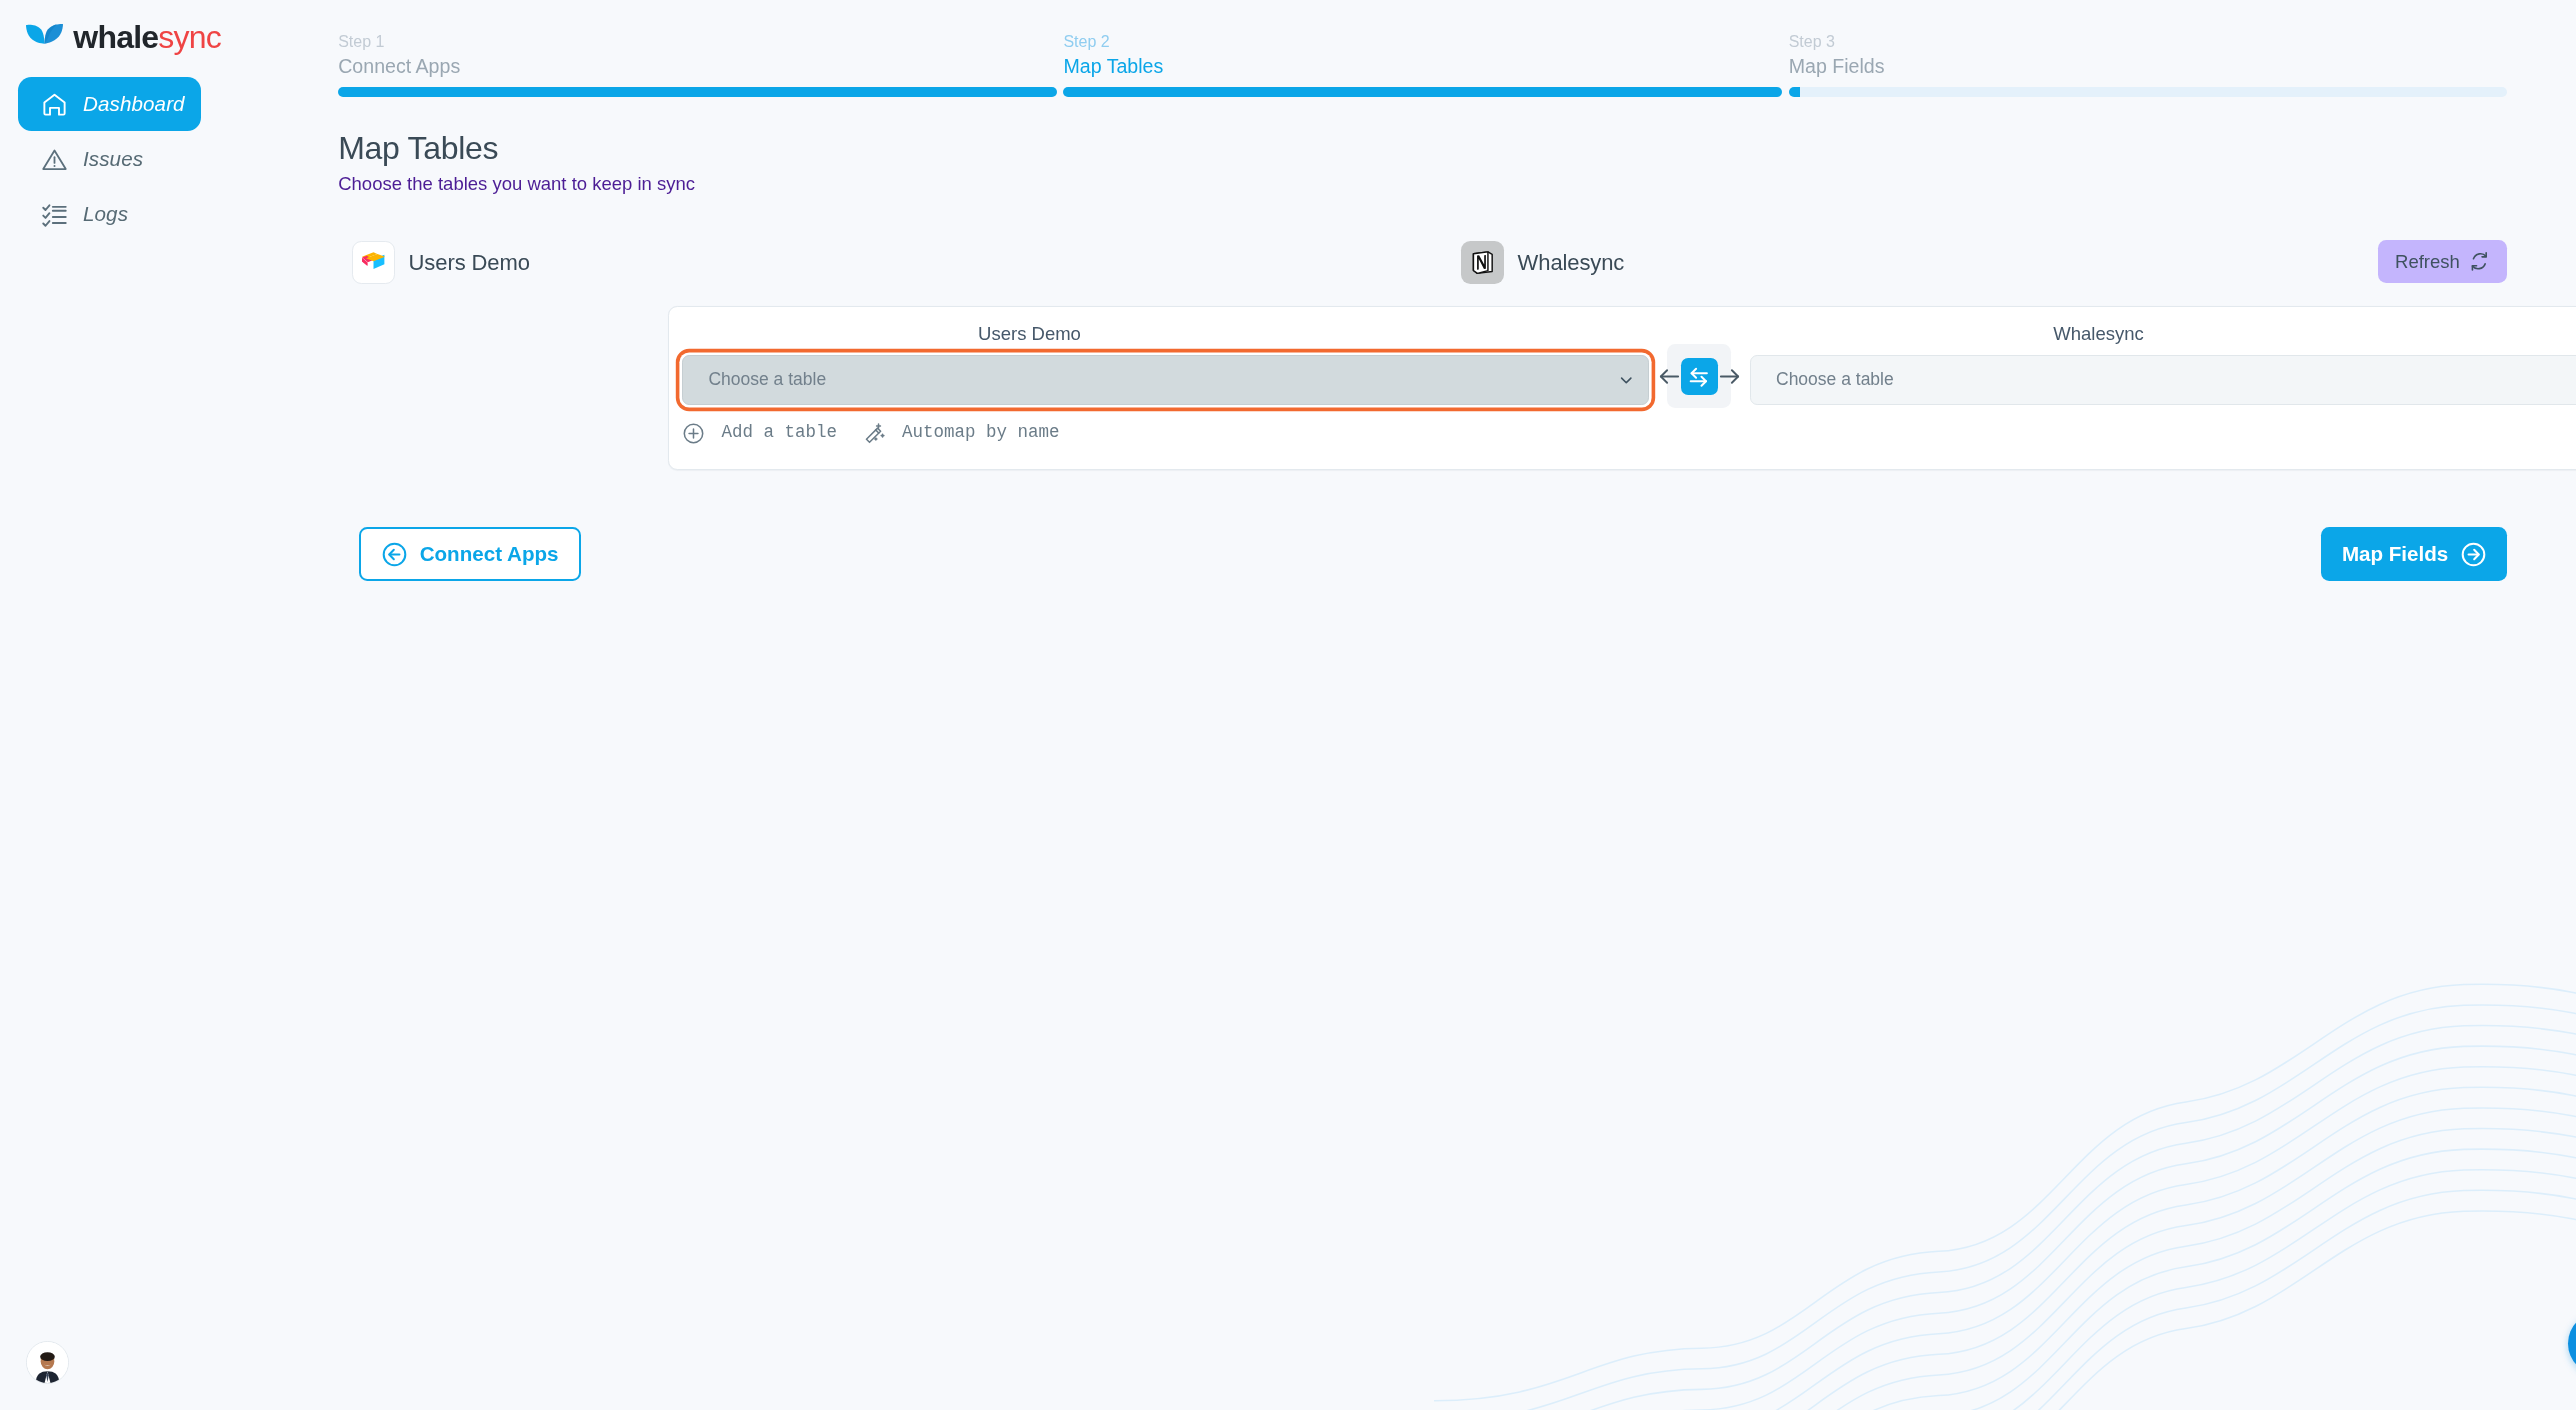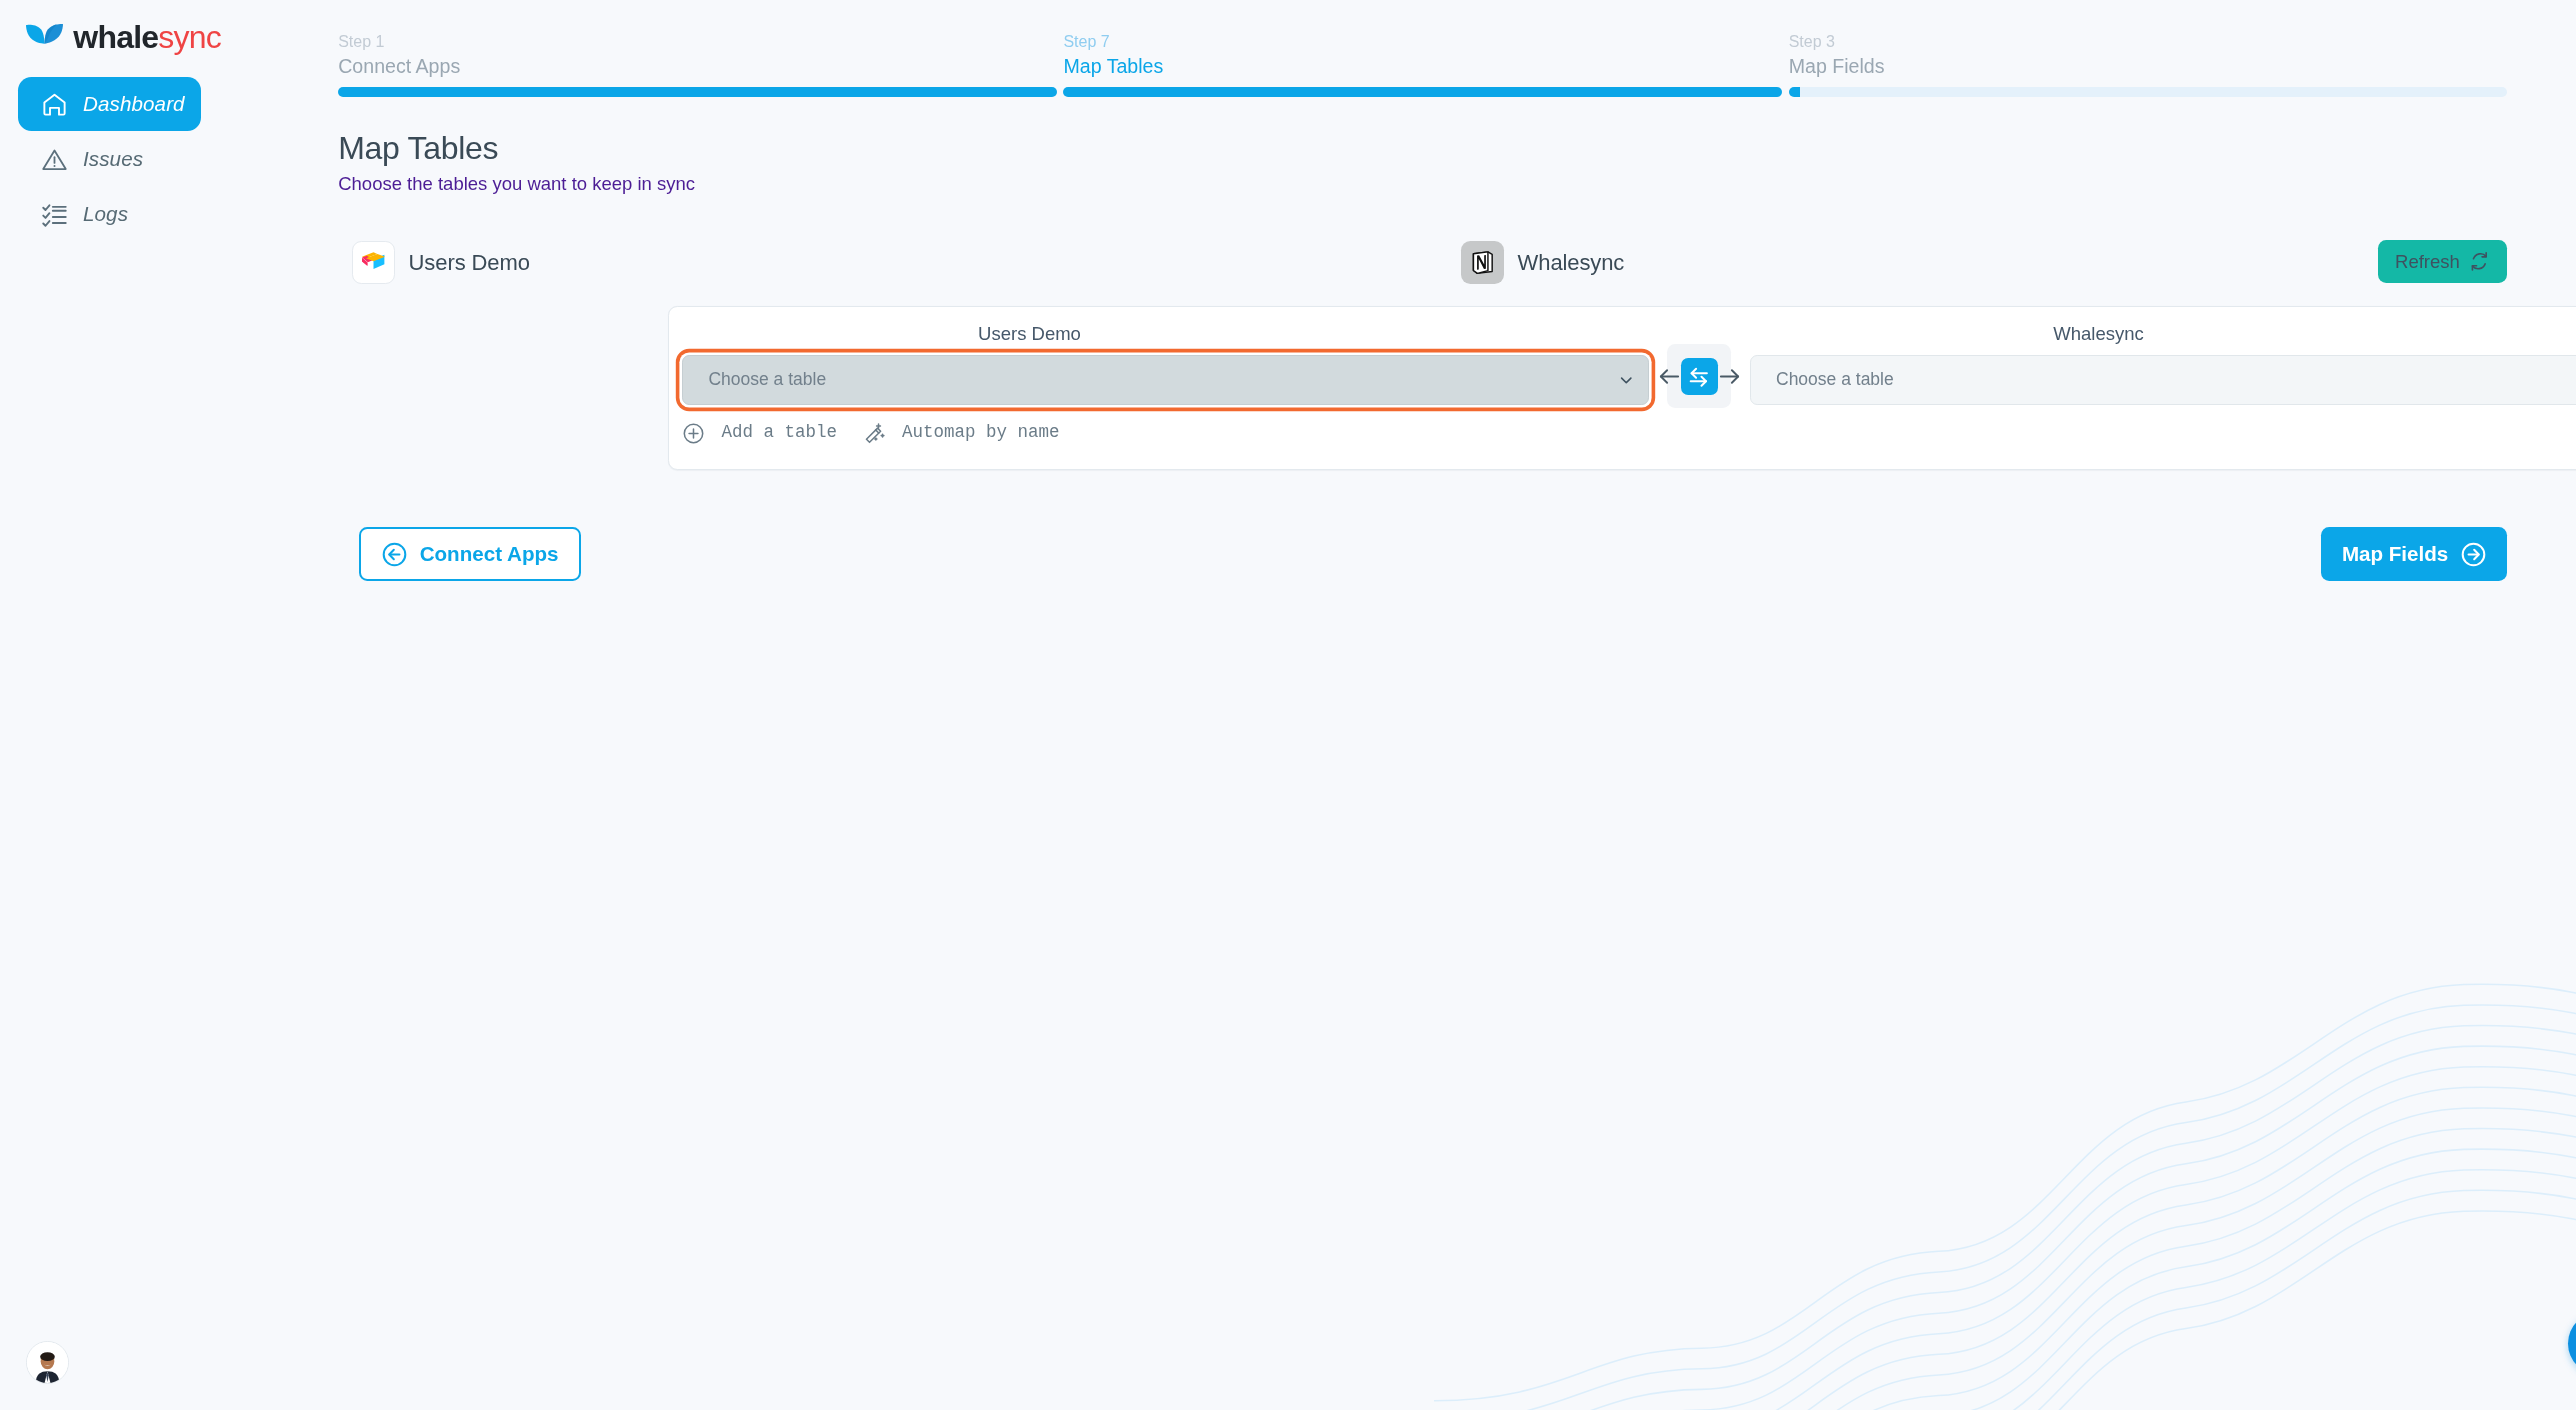--- a/index.html
+++ b/index.html
@@ -196,21 +196,21 @@
 
   #refresh-button {
     position: absolute;
     right: 0;
     top: 6.2px;
     height: 43px;
     padding: 0 17.5px;
     display: flex;
     align-items: center;
     gap: 9.3px;
-    background: #14b8a6;
+    background: #c4b5fd;
     border: none;
     border-radius: 8.2px;
     cursor: pointer;
     font-family: "Liberation Sans", sans-serif;
   }
   #refresh-button .rf-label { font-size: 18.5px; color: #3F5260; }
   #refresh-button svg { width: 20.6px; height: 20.6px; display: block; }
 
   
   #map-card {
@@ -495,21 +495,21 @@
 
   <main id="main">
 
     <div id="stepper">
       <div class="step done">
         <div class="step-num">Step 1</div>
         <div class="step-name">Connect Apps</div>
         <div class="step-bar"></div>
       </div>
       <div class="step active">
-        <div class="step-num">Step 7</div>
+        <div class="step-num">Step 2</div>
         <div class="step-name">Map Tables</div>
         <div class="step-bar"></div>
       </div>
       <div class="step todo">
         <div class="step-num">Step 3</div>
         <div class="step-name">Map Fields</div>
         <div class="step-bar"></div>
       </div>
     </div>
 

